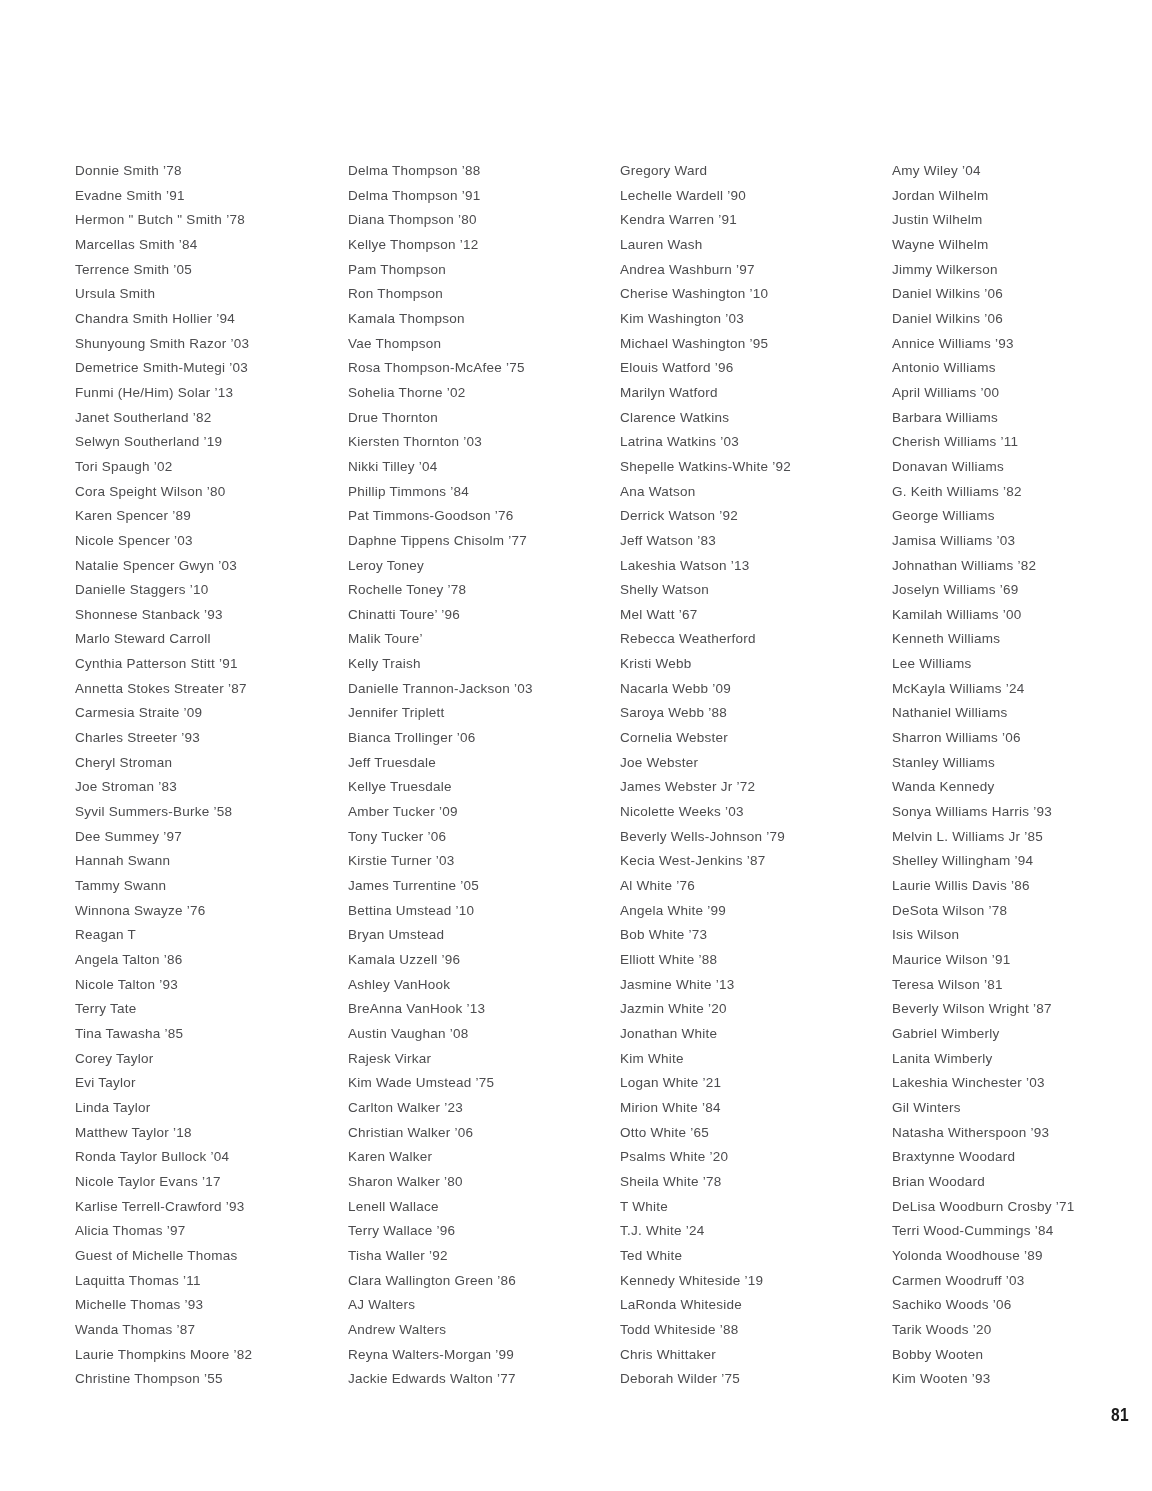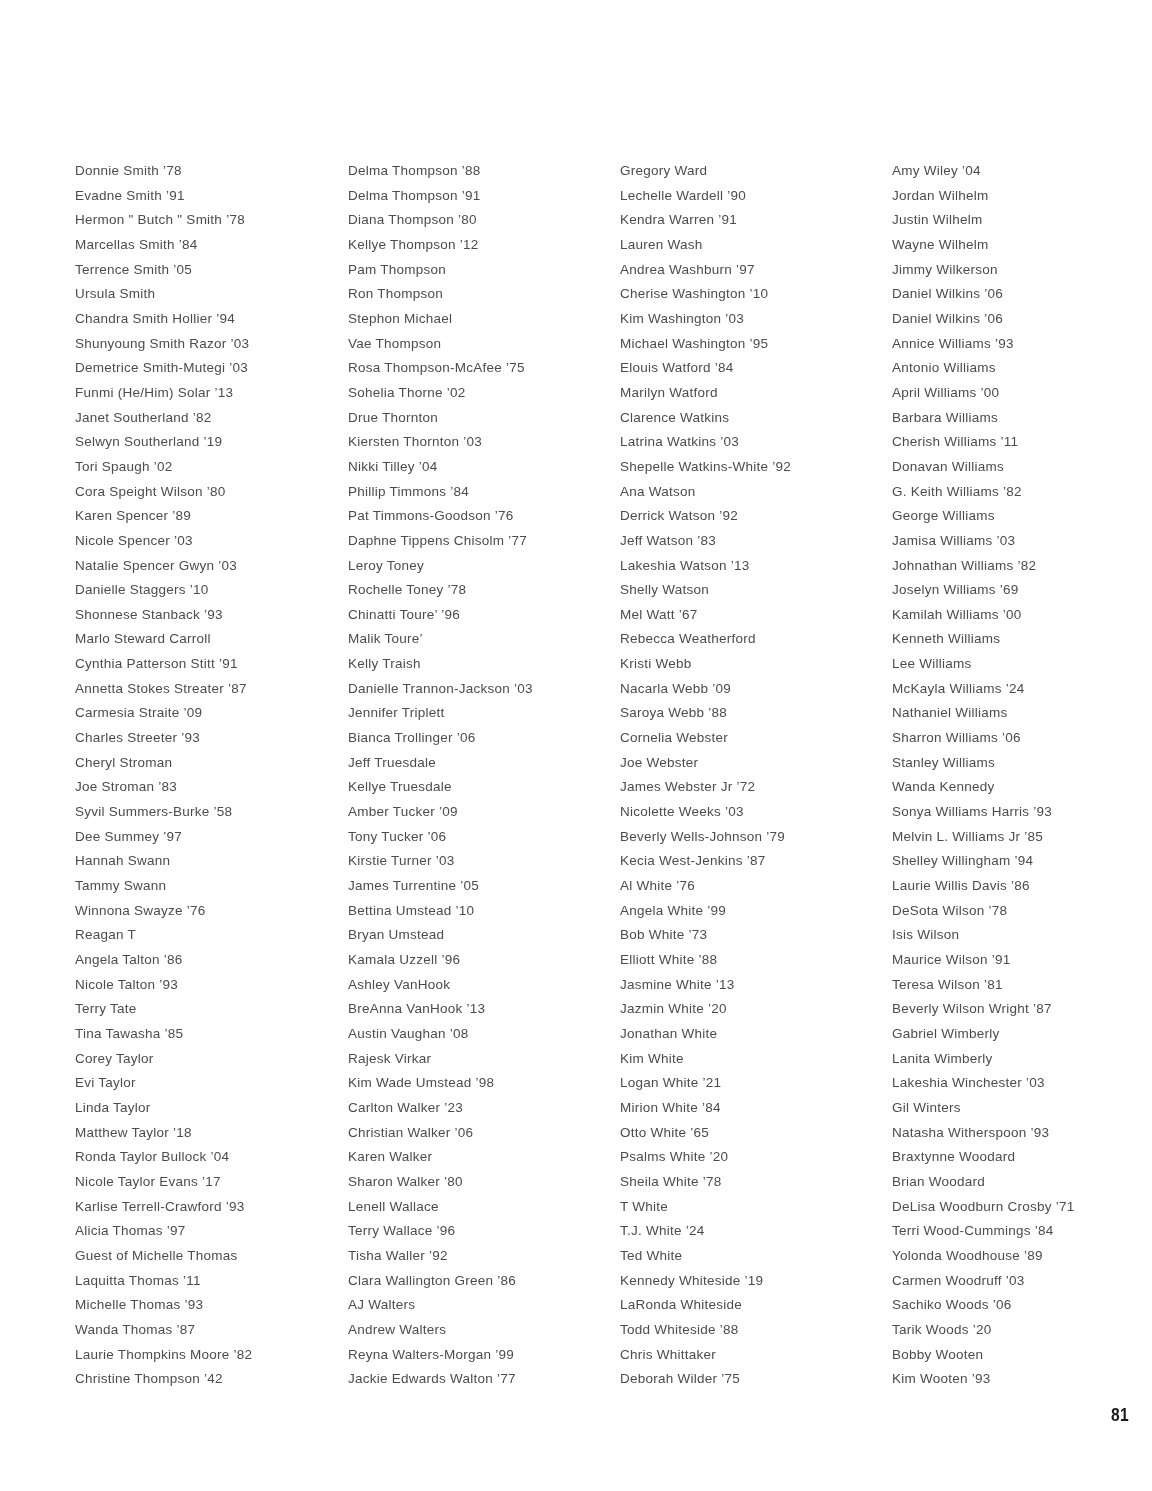--- a/index.html
+++ b/index.html
@@ -101,30 +101,30 @@
         <div class="name-entry">Matthew Taylor ’18</div>
         <div class="name-entry">Ronda Taylor Bullock ’04</div>
         <div class="name-entry">Nicole Taylor Evans ’17</div>
         <div class="name-entry">Karlise Terrell-Crawford ’93</div>
         <div class="name-entry">Alicia Thomas ’97</div>
         <div class="name-entry">Guest of Michelle Thomas</div>
         <div class="name-entry">Laquitta Thomas ’11</div>
         <div class="name-entry">Michelle Thomas ’93</div>
         <div class="name-entry">Wanda Thomas ’87</div>
         <div class="name-entry">Laurie Thompkins Moore ’82</div>
-        <div class="name-entry">Christine Thompson ’42</div>
+        <div class="name-entry">Christine Thompson ’55</div>
       </div>
     <div class="name-column col-2">
         <div class="name-entry">Delma Thompson ’88</div>
         <div class="name-entry">Delma Thompson ’91</div>
         <div class="name-entry">Diana Thompson ’80</div>
         <div class="name-entry">Kellye Thompson ’12</div>
         <div class="name-entry">Pam Thompson</div>
         <div class="name-entry">Ron Thompson</div>
-        <div class="name-entry">Stephon Michael</div>
+        <div class="name-entry">Kamala Thompson</div>
         <div class="name-entry">Vae Thompson</div>
         <div class="name-entry">Rosa Thompson-McAfee ’75</div>
         <div class="name-entry">Sohelia Thorne ’02</div>
         <div class="name-entry">Drue Thornton</div>
         <div class="name-entry">Kiersten Thornton ’03</div>
         <div class="name-entry">Nikki Tilley ’04</div>
         <div class="name-entry">Phillip Timmons ’84</div>
         <div class="name-entry">Pat Timmons-Goodson ’76</div>
         <div class="name-entry">Daphne Tippens Chisolm ’77</div>
         <div class="name-entry">Leroy Toney</div>
@@ -141,21 +141,21 @@
         <div class="name-entry">Tony Tucker ’06</div>
         <div class="name-entry">Kirstie Turner ’03</div>
         <div class="name-entry">James Turrentine ’05</div>
         <div class="name-entry">Bettina Umstead ’10</div>
         <div class="name-entry">Bryan Umstead</div>
         <div class="name-entry">Kamala Uzzell ’96</div>
         <div class="name-entry">Ashley VanHook</div>
         <div class="name-entry">BreAnna VanHook ’13</div>
         <div class="name-entry">Austin Vaughan ’08</div>
         <div class="name-entry">Rajesk Virkar</div>
-        <div class="name-entry">Kim Wade Umstead ’98</div>
+        <div class="name-entry">Kim Wade Umstead ’75</div>
         <div class="name-entry">Carlton Walker ’23</div>
         <div class="name-entry">Christian Walker ’06</div>
         <div class="name-entry">Karen Walker</div>
         <div class="name-entry">Sharon Walker ’80</div>
         <div class="name-entry">Lenell Wallace</div>
         <div class="name-entry">Terry Wallace ’96</div>
         <div class="name-entry">Tisha Waller ’92</div>
         <div class="name-entry">Clara Wallington Green ’86</div>
         <div class="name-entry">AJ Walters</div>
         <div class="name-entry">Andrew Walters</div>
@@ -164,21 +164,21 @@
       </div>
     <div class="name-column col-3">
         <div class="name-entry">Gregory Ward</div>
         <div class="name-entry">Lechelle Wardell ’90</div>
         <div class="name-entry">Kendra Warren ’91</div>
         <div class="name-entry">Lauren Wash</div>
         <div class="name-entry">Andrea Washburn ’97</div>
         <div class="name-entry">Cherise Washington ’10</div>
         <div class="name-entry">Kim Washington ’03</div>
         <div class="name-entry">Michael Washington ’95</div>
-        <div class="name-entry">Elouis Watford ’84</div>
+        <div class="name-entry">Elouis Watford ’96</div>
         <div class="name-entry">Marilyn Watford</div>
         <div class="name-entry">Clarence Watkins</div>
         <div class="name-entry">Latrina Watkins ’03</div>
         <div class="name-entry">Shepelle Watkins-White ’92</div>
         <div class="name-entry">Ana Watson</div>
         <div class="name-entry">Derrick Watson ’92</div>
         <div class="name-entry">Jeff Watson ’83</div>
         <div class="name-entry">Lakeshia Watson ’13</div>
         <div class="name-entry">Shelly Watson</div>
         <div class="name-entry">Mel Watt ’67</div>

